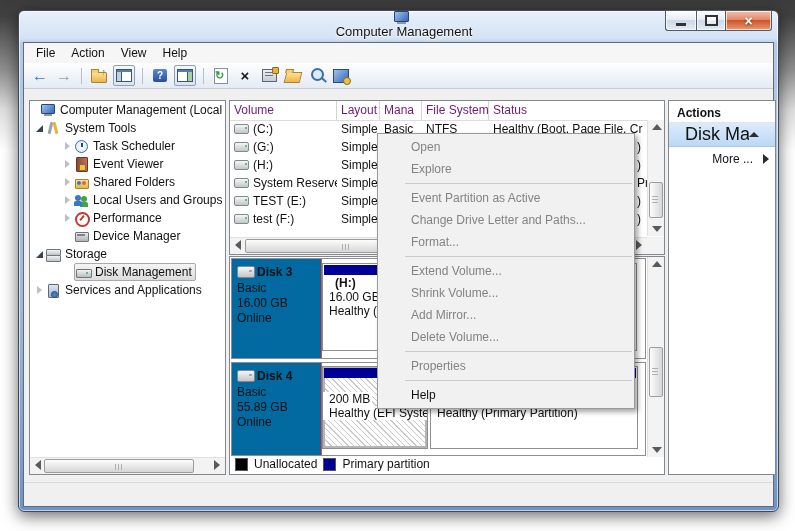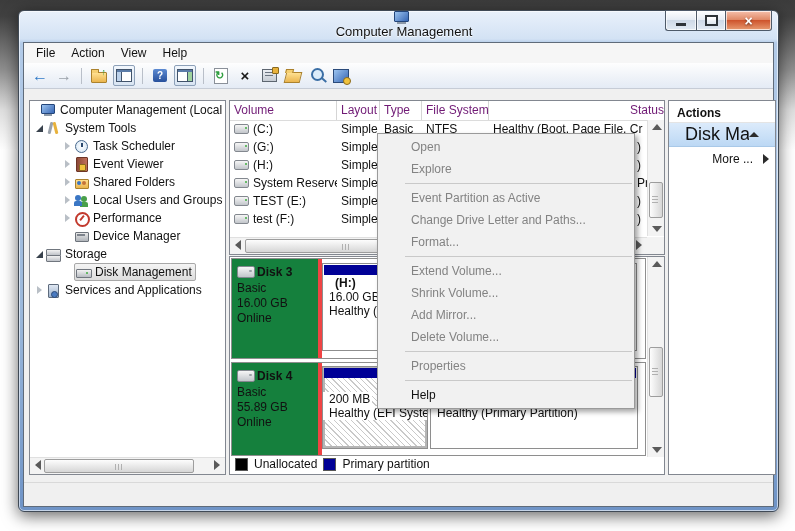--- a/index.html
+++ b/index.html
@@ -130,21 +130,21 @@
   .vol-ico{display:inline-block;width:13px;height:8px;background:linear-gradient(#f6f6f6,#c2c6cb);border:1px solid #83888f;border-radius:2px;margin-right:4px;vertical-align:middle;position:relative;top:-1px;}
   .vol-ico::after{content:"";position:absolute;right:1px;top:2px;width:2px;height:2px;border-radius:50%;background:#3fae3f;}
   .tail{position:absolute;left:407px;top:2px;font-size:12px;color:#111;white-space:nowrap;}
   .list-vscroll{top:19px;right:0;height:116px;}
   .list-hscroll{left:0;right:17px;bottom:0;}
   .list-corner{position:absolute;right:0;bottom:0;width:17px;height:17px;background:#f3f3f3;}
   
   .disk-row{position:absolute;left:1px;width:413px;border:1px solid #8e8e8e;background:#fff;display:flex;}
   .drow1{top:1px;height:99px;}
   .drow2{top:105px;height:92px;}
-  .disk-label{width:90px;flex:none;background:#15803d;border-right:4px solid #ef4444;padding:6px 0 0 5px;box-sizing:border-box;font-size:12px;color:#111;}
+  .disk-label{width:90px;flex:none;background:#0369a1;border-right:1px solid #ef4444;padding:6px 0 0 5px;box-sizing:border-box;font-size:12px;color:#111;}
   .disk-name{font-weight:bold;display:flex;align-items:center;margin-bottom:2px;}
   .disk-ico{display:inline-block;width:16px;height:10px;background:linear-gradient(#f6f6f6,#c2c6cb);border:1px solid #83888f;border-radius:2px;margin-right:2px;position:relative;}
   .disk-ico::after{content:"";position:absolute;right:2px;top:3px;width:3px;height:2px;background:#9aa0a6;border-radius:1px;}
   .disk-line{line-height:15px;}
   .graph{flex:1;position:relative;background:#fff;}
   .part{position:absolute;border:1px solid #8e8e8e;background:#fff;overflow:hidden;}
   .pstrip{height:10px;margin:1px;background:#000096;}
   .pline{font-size:12px;line-height:14px;padding-left:6px;white-space:nowrap;overflow:hidden;color:#111;}
   .pline.bold{font-weight:bold;padding-left:12px;}
   .part.hatched{box-shadow:inset 0 0 0 2px #b5b5b5;
@@ -313,23 +313,23 @@
           <span class="hs-thumb" style="left:14px;width:148px;">
               <span class="hs-grip" style="left:70px;"></span>
             </span>
         </div>
       </div>
 
       <div class="panel list-panel">
         <div class="vheader">
           <span class="vh-cell c-vol">Volume</span>
           <span class="vh-cell c-lay">Layout</span>
-          <span class="vh-cell c-type">Type</span>
+          <span class="vh-cell c-type">Mana</span>
           <span class="vh-cell c-fs">File System</span>
-          <span class="vh-cell c-status" style="border-right:none;text-align:right;">Status</span>
+          <span class="vh-cell c-status" style="border-right:none;">Status</span>
         </div>
         <div class="vrows">
           <div class="vrow">
             <span class="vcell c-vol"><span class="vol-ico"></span><span>(C:)</span></span>
             <span class="vcell c-lay">Simple</span>
             <span class="vcell c-type">Basic</span>
             <span class="vcell c-fs">NTFS</span>
             <span class="vcell c-status">Healthy (Boot, Page File, Cr</span>
           </div>
           <div class="vrow">

